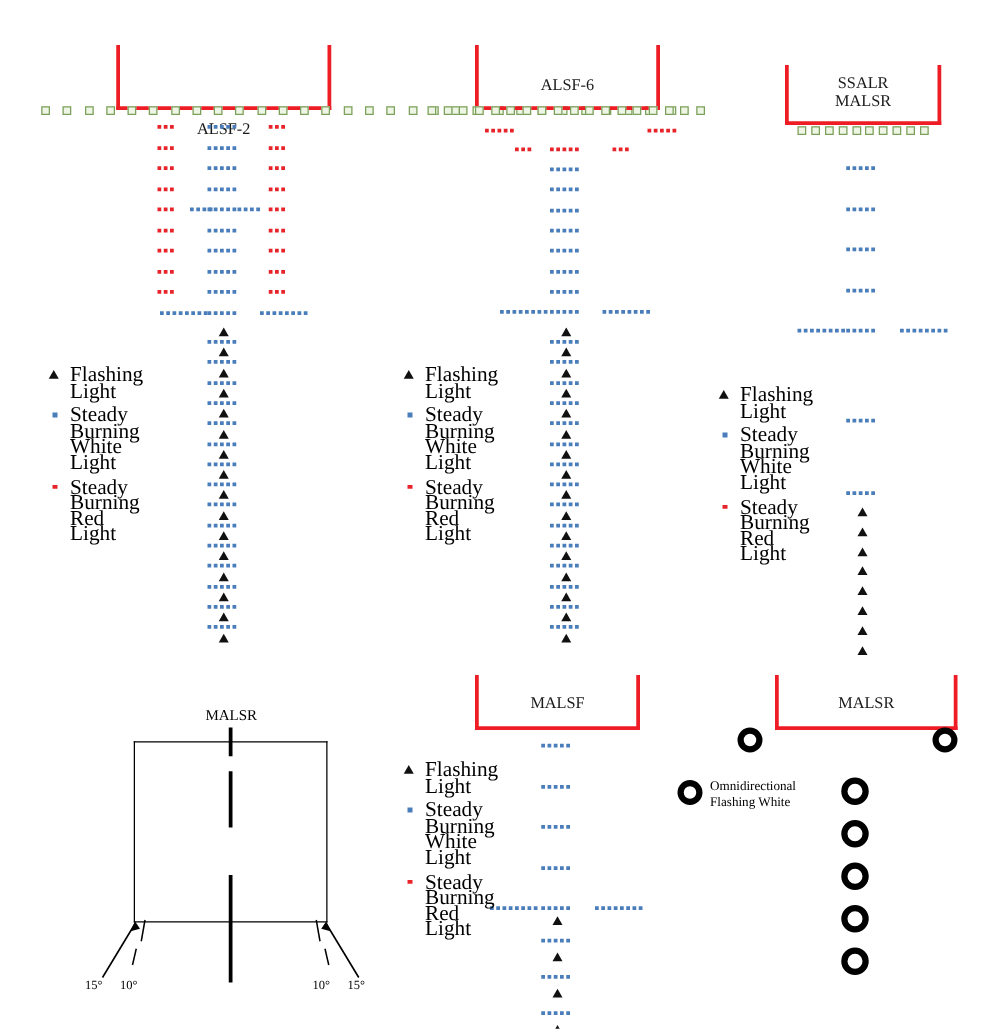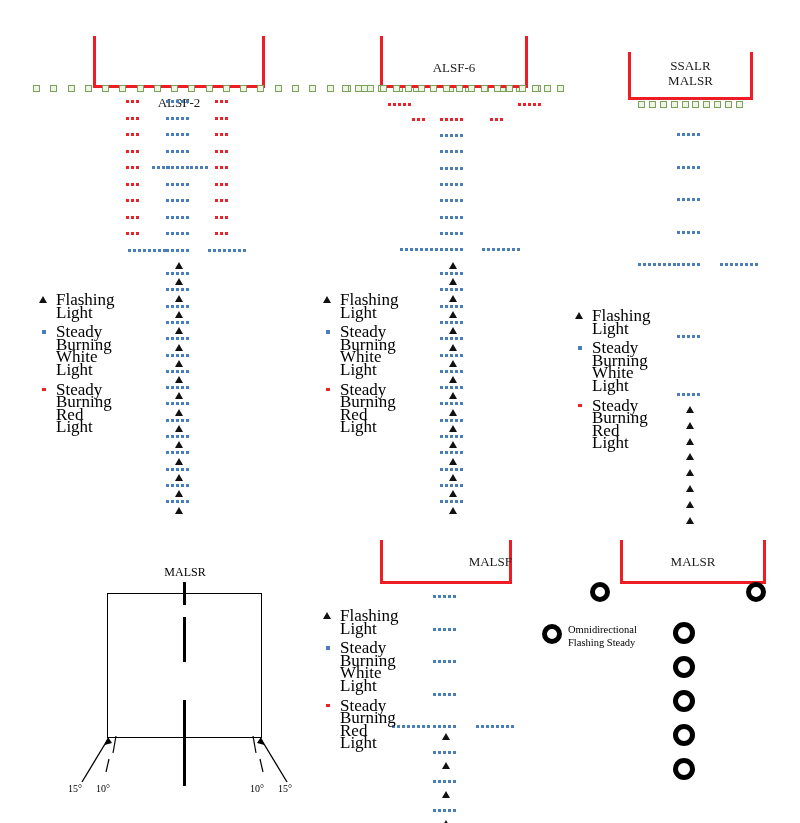--- a/index.html
+++ b/index.html
@@ -845,21 +845,21 @@
   </svg>
 
   <div class="ang" style="left:8px;top:243px;">15°</div>
   <div class="ang" style="left:36px;top:243px;">10°</div>
   <div class="ang" style="left:190px;top:243px;">10°</div>
   <div class="ang" style="left:218px;top:243px;">15°</div>
 </div>
 
 <div class="panel" style="left:300px;top:530px;width:290px;height:293px;">
   <div class="rwy-bracket" style="left:80px;top:10px;width:132px;height:44px;"></div>
-  <div class="sys-title" style="left:80px;top:24px;width:132px;text-align:right;">MALSF</div>
+  <div class="sys-title" style="left:80px;top:24px;width:132px;">MALSF</div>
 
   <div id="malsf-rows">
       <div class="bar blue" style="left: 133px; top: 65px;">
         <b></b>
         <b></b>
         <b></b>
         <b></b>
         <b></b>
       </div>
       <div class="bar blue" style="left: 133px; top: 97.5px;">
@@ -971,14 +971,14 @@
       <div class="ring" style="left: 226px; top: 52px; width: 20px; height: 20px;"></div>
       <div class="ring" style="left: 153px; top: 92px; width: 22px; height: 22px;"></div>
       <div class="ring" style="left: 153px; top: 126px; width: 22px; height: 22px;"></div>
       <div class="ring" style="left: 153px; top: 160px; width: 22px; height: 22px;"></div>
       <div class="ring" style="left: 153px; top: 194px; width: 22px; height: 22px;"></div>
       <div class="ring" style="left: 153px; top: 228px; width: 22px; height: 22px;"></div>
     </div>
 
   <div class="ring" style="left:22px;top:94px;width:20px;height:20px;"></div>
   <div class="omni-label" style="left:48px;top:94px;width:110px;">Omnidirectional
-Flashing Steady</div>
+Flashing White</div>
 </div>
 
 </body></html>

